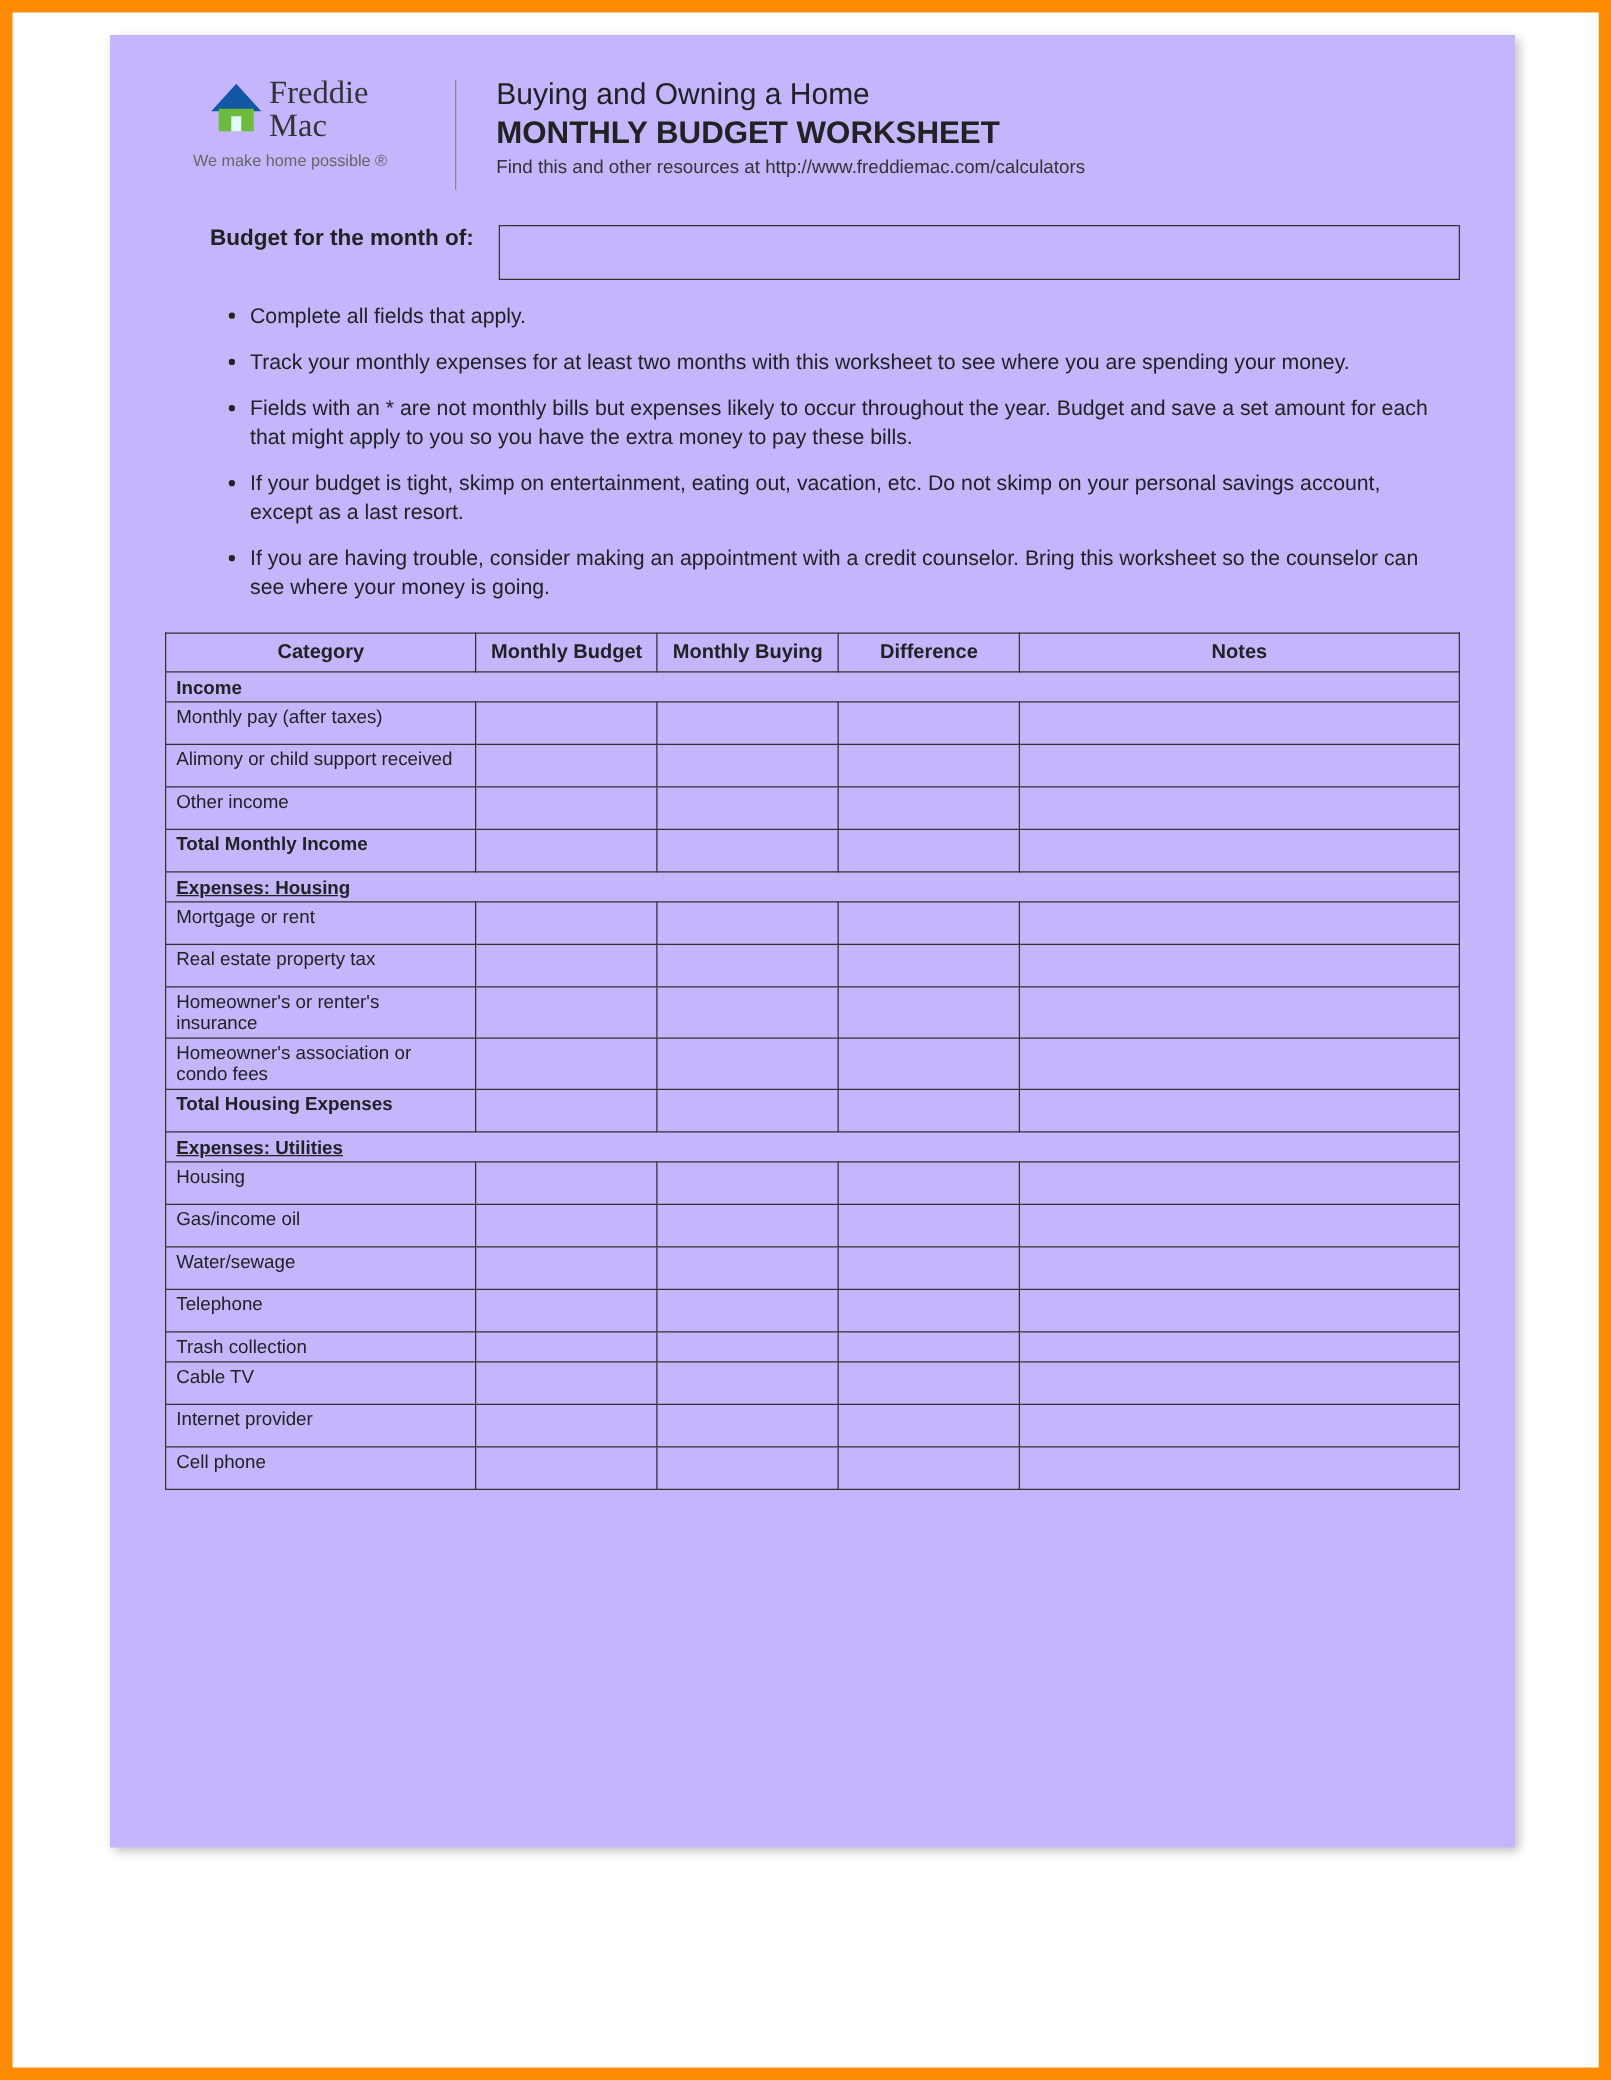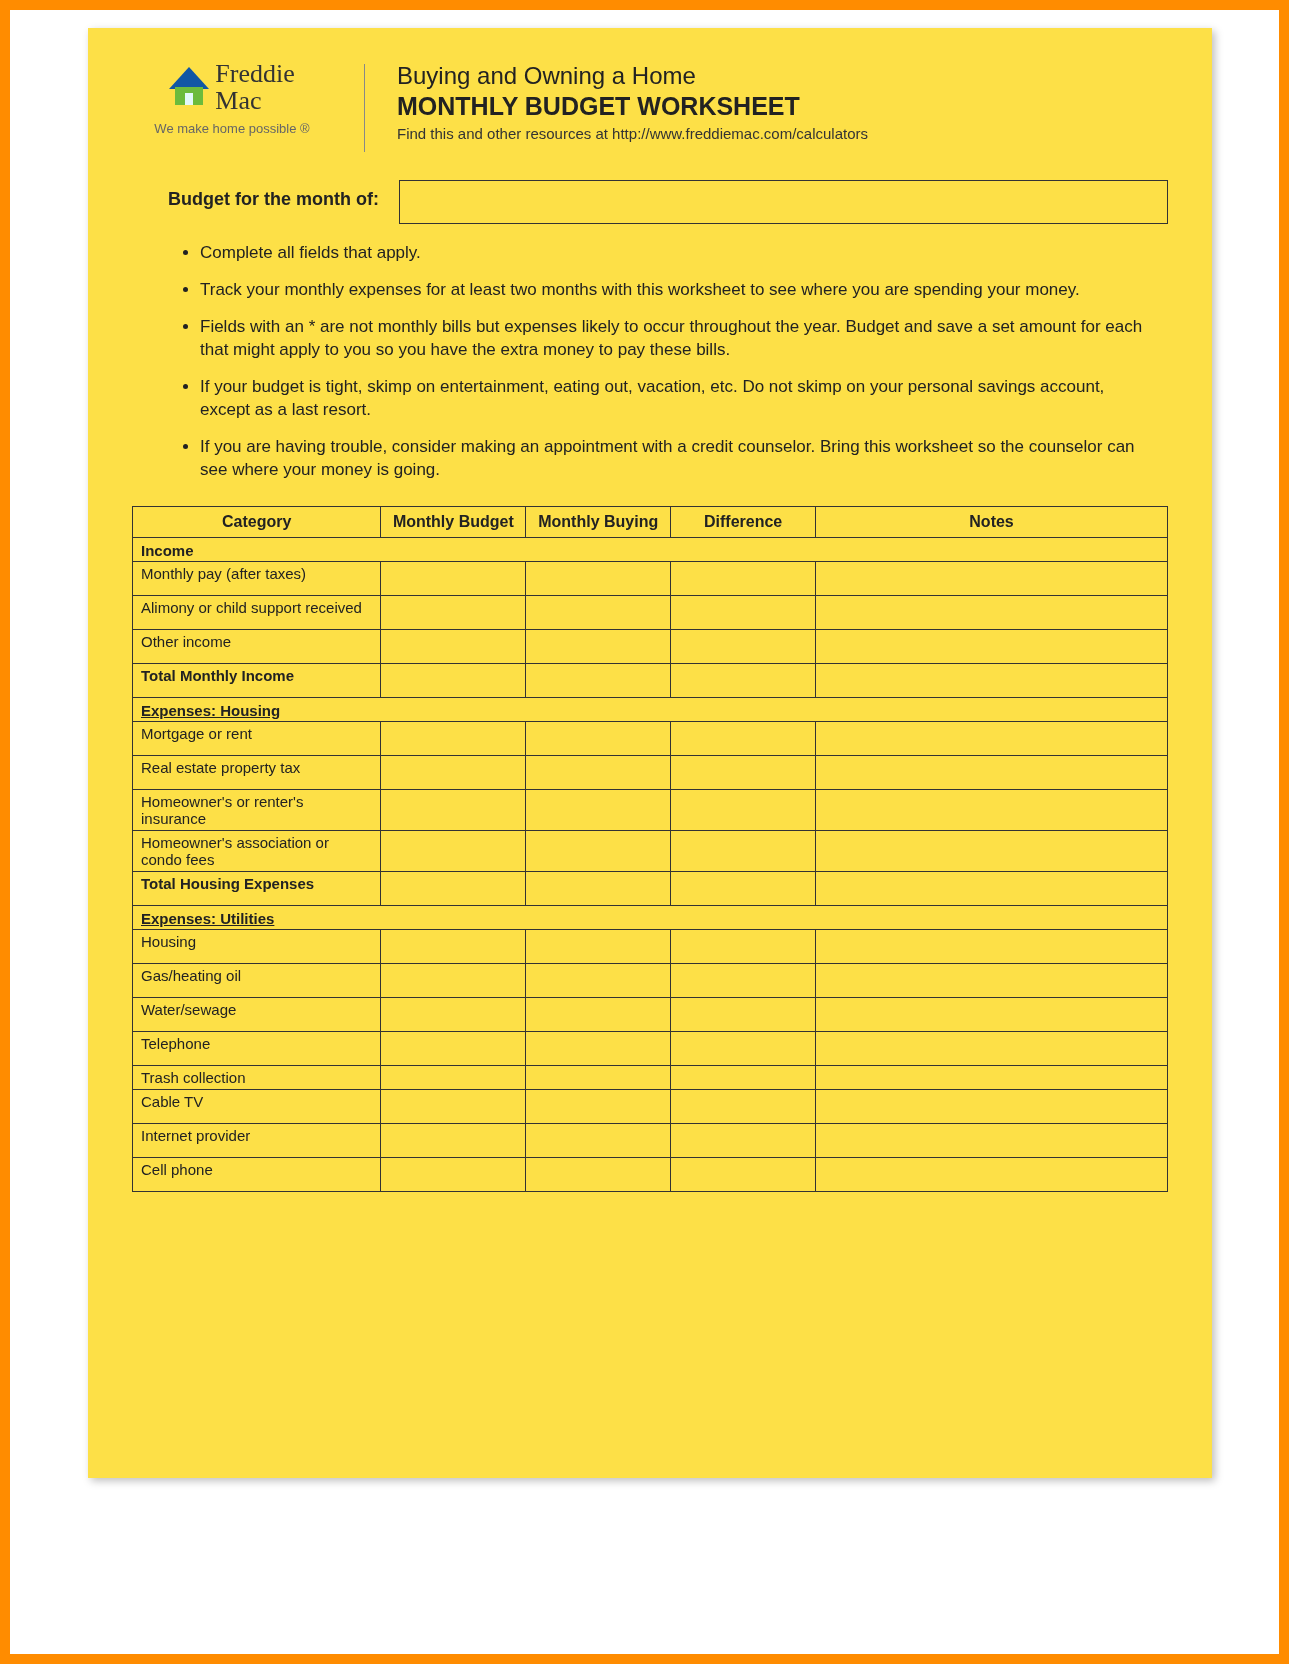--- a/index.html
+++ b/index.html
@@ -15,21 +15,21 @@
     border: 10px solid #ff8c00;
     background: #fff;
     position: relative;
   }
   .page {
     position: absolute;
     top: 18px;
     left: 78px;
     width: 1124px;
     height: 1450px;
-    background: #fde047;
+    background: #c4b5fd;
     box-shadow: 3px 3px 8px rgba(0,0,0,0.25);
     padding: 32px 44px 40px 44px;
   }
   .header {
     display: flex;
     align-items: flex-start;
     gap: 32px;
     margin-bottom: 28px;
   }
   .logo-block {
@@ -98,21 +98,21 @@
     font-weight: bold;
     color: #222;
     margin-bottom: 4px;
   }
   .subtitle {
     font-size: 15px;
     color: #333;
   }
   .month-row {
     display: flex;
-    align-items: center;
+    align-items: flex-start;
     gap: 20px;
     margin: 8px 0 18px 0;
   }
   .month-label {
     font-size: 18px;
     font-weight: bold;
     color: #222;
     padding-bottom: 6px;
     padding-left: 36px;
   }
@@ -304,21 +304,21 @@
             <td colspan="5" class="underline"><span>Expenses:  Utilities</span></td>
           </tr>
           <tr class="item">
             <td>Housing</td>
             <td></td>
             <td></td>
             <td></td>
             <td></td>
           </tr>
           <tr class="item">
-            <td>Gas/heating oil</td>
+            <td>Gas/income oil</td>
             <td></td>
             <td></td>
             <td></td>
             <td></td>
           </tr>
           <tr class="item">
             <td>Water/sewage</td>
             <td></td>
             <td></td>
             <td></td>

